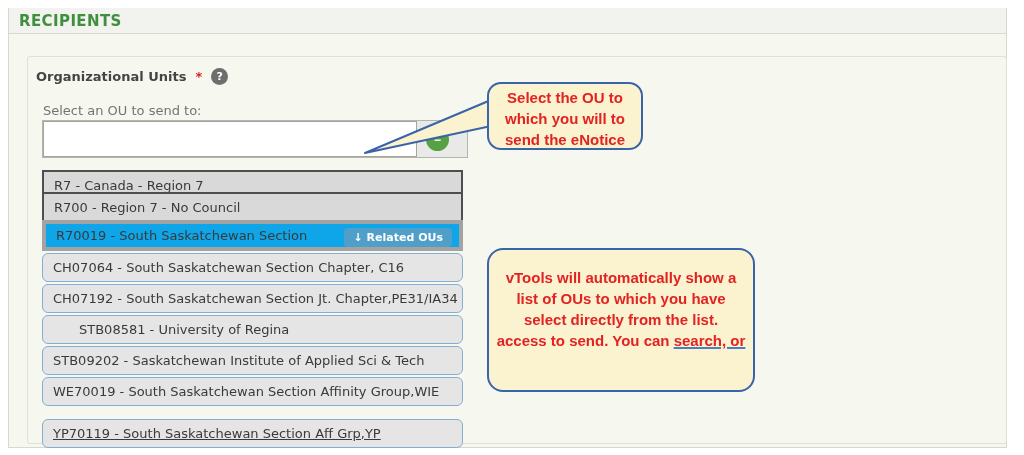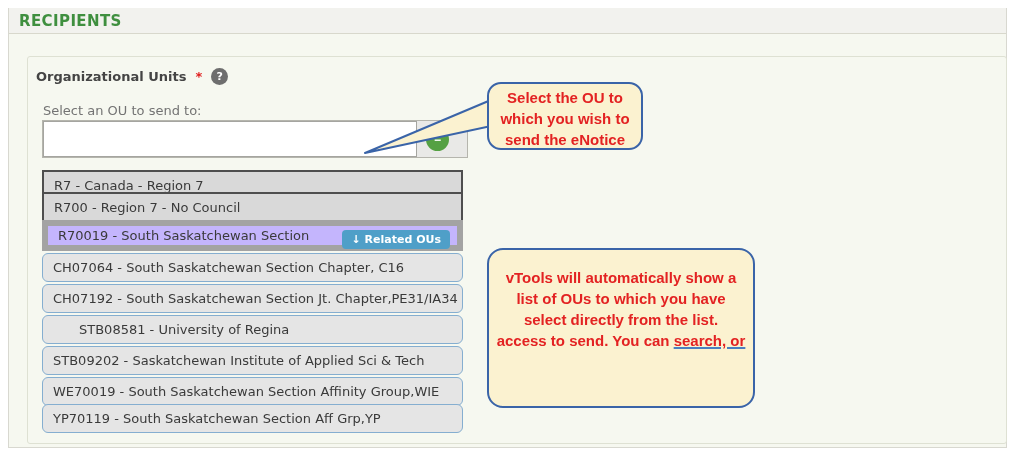--- a/index.html
+++ b/index.html
@@ -31,36 +31,36 @@
   .search-input { position:absolute; left:0px; top:0px; width:374px; height:36px;
                   border:1px solid #a5a5a0; background:#ffffff; font-size:13px; padding:0 6px;
                   font-family:"DejaVu Sans", sans-serif; outline:none; }
   .remove-btn { position:absolute; left:383px; top:7px; width:23px; height:23px; border-radius:50%;
                 background:#55a143; border:none; color:#fff; font-size:12px; font-weight:bold;
                 display:flex; align-items:center; justify-content:center; cursor:pointer; }
 
   .row { position:absolute; left:42px; width:421px; display:flex; align-items:center;
          padding-left:10px; font-size:13px; color:#3a3a3a; }
   .row.gray  { height:31px; background:#d9d9d9; border:2px solid #4e4e4e;margin-top:12px; }
-  .row.white { height:31px; background:#c4b5fd; border:6px solid #a3a3a3; }
+  .row.white { height:31px; background:#0ea5e9; border:4px solid #a3a3a3; }
   .row.blue  { height:29px; background:#e5e5e5; border:1px solid #85aed0; border-radius:6px; }
 
   .related-btn { position:absolute; right:7px; top:4px; height:19px;
                  background:#4f9fc8; border:none; border-radius:4px; color:#fff;
                  font-size:11px; font-weight:bold; display:flex; align-items:center; gap:4px;
                  padding:0 9px; cursor:pointer; font-family:"DejaVu Sans", sans-serif; }
   .related-btn .arrow { font-size:11px; font-weight:bold; }
 
   .tail-svg { position:absolute; left:350px; top:85px; width:180px; height:75px; z-index:5; }
 
   .callout { position:absolute; background:#fbf2d0; border:2px solid #3a64a8;
              color:#e32222; font-family:"Liberation Sans", sans-serif; font-weight:bold;
              font-size:15px; text-align:center; line-height:21px; z-index:6; }
   .callout1 { left:487px; top:56px; width:156px; height:68px; border-radius:14px; padding-top:3px;margin-top:26px; }
-  .callout2 { left:487px; top:248px; width:268px; height:160px; border-radius:16px; padding-top:17px; }
+  .callout2 { left:487px; top:248px; width:268px; height:144px; border-radius:16px; padding-top:17px; }
   .search-link { text-decoration:underline; text-decoration-color:#4a7fc0; text-decoration-thickness:2px;
                  cursor:pointer; }
 </style>
 </head>
 <body>
 
 <div id="page">
 
   <div class="outer"></div>
 
@@ -107,31 +107,31 @@
   </div>
   <div class="row blue" style="top:315px;padding-left:36px;">
     <span>STB08581 - University of Regina</span>
   </div>
   <div class="row blue" style="top:346px;">
     <span>STB09202 - Saskatchewan Institute of Applied Sci &amp; Tech</span>
   </div>
   <div class="row blue" style="top:377px;">
     <span>WE70019 - South Saskatchewan Section Affinity Group,WIE</span>
   </div>
-  <div class="row blue" style="top:404px;">
+  <div class="row blue" style="top:419px;text-decoration:underline;">
     <span>YP70119 - South Saskatchewan Section Aff Grp,YP</span>
   </div>
 
   <svg class="tail-svg" viewBox="0 0 180 75">
     <polygon points="15,68 148,12 160,37" fill="#fbf2d0" stroke="#3a64a8" stroke-width="2" stroke-linejoin="round"></polygon>
   </svg>
 
   <div class="callout callout1">
     <div>Select the OU to</div>
-    <div>which you wish to</div>
+    <div>which you will to</div>
     <div>send the eNotice</div>
   </div>
 
   <div class="callout callout2">
     <div>vTools will automatically show a</div>
     <div>list of OUs to which you have</div>
     <div>select directly from the list.</div>
     <div><span>access to send. You can </span><span class="search-link">search, or</span></div>
   </div>
 

